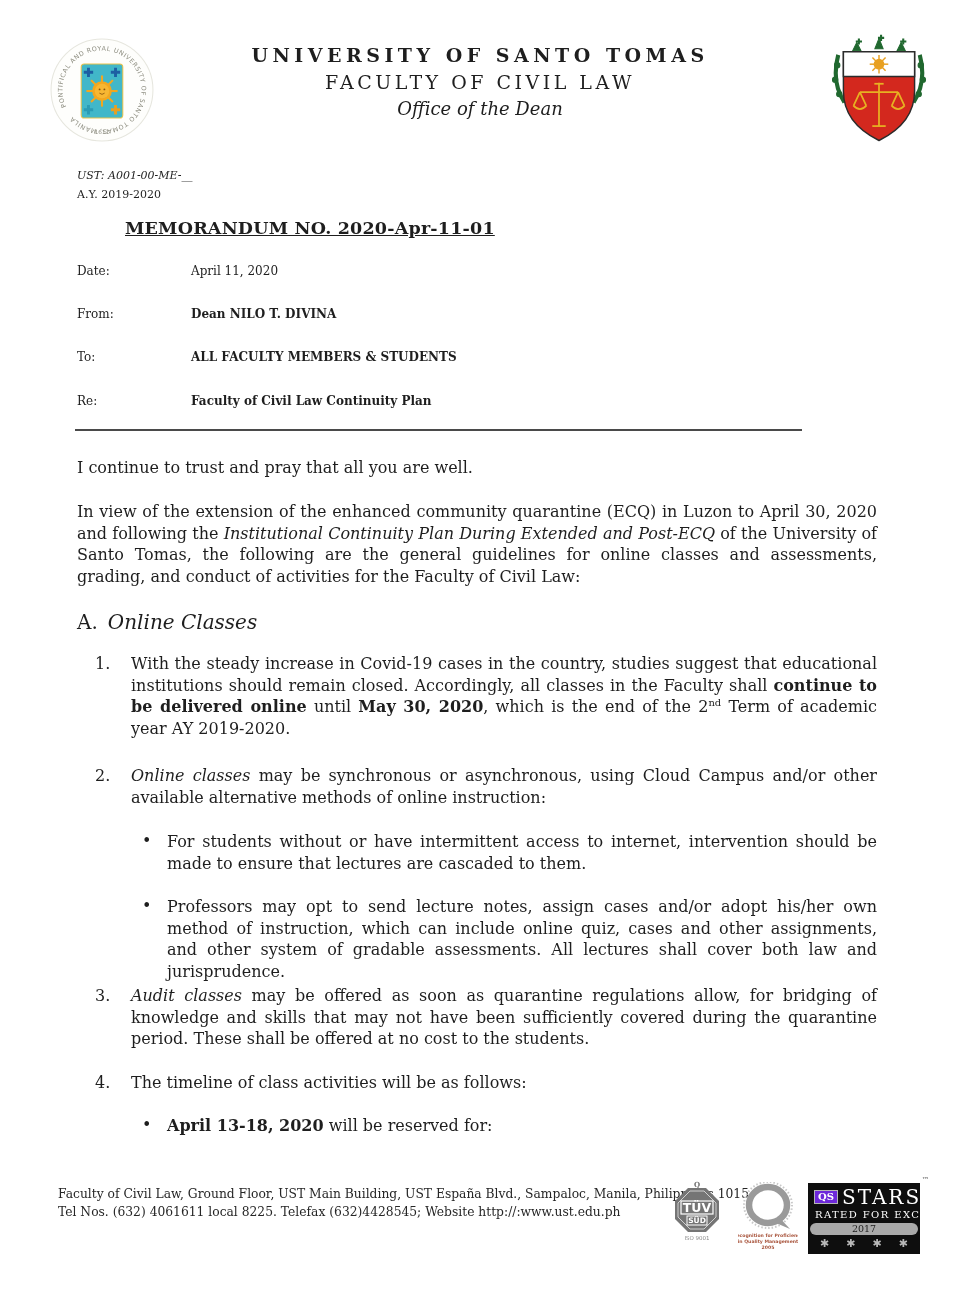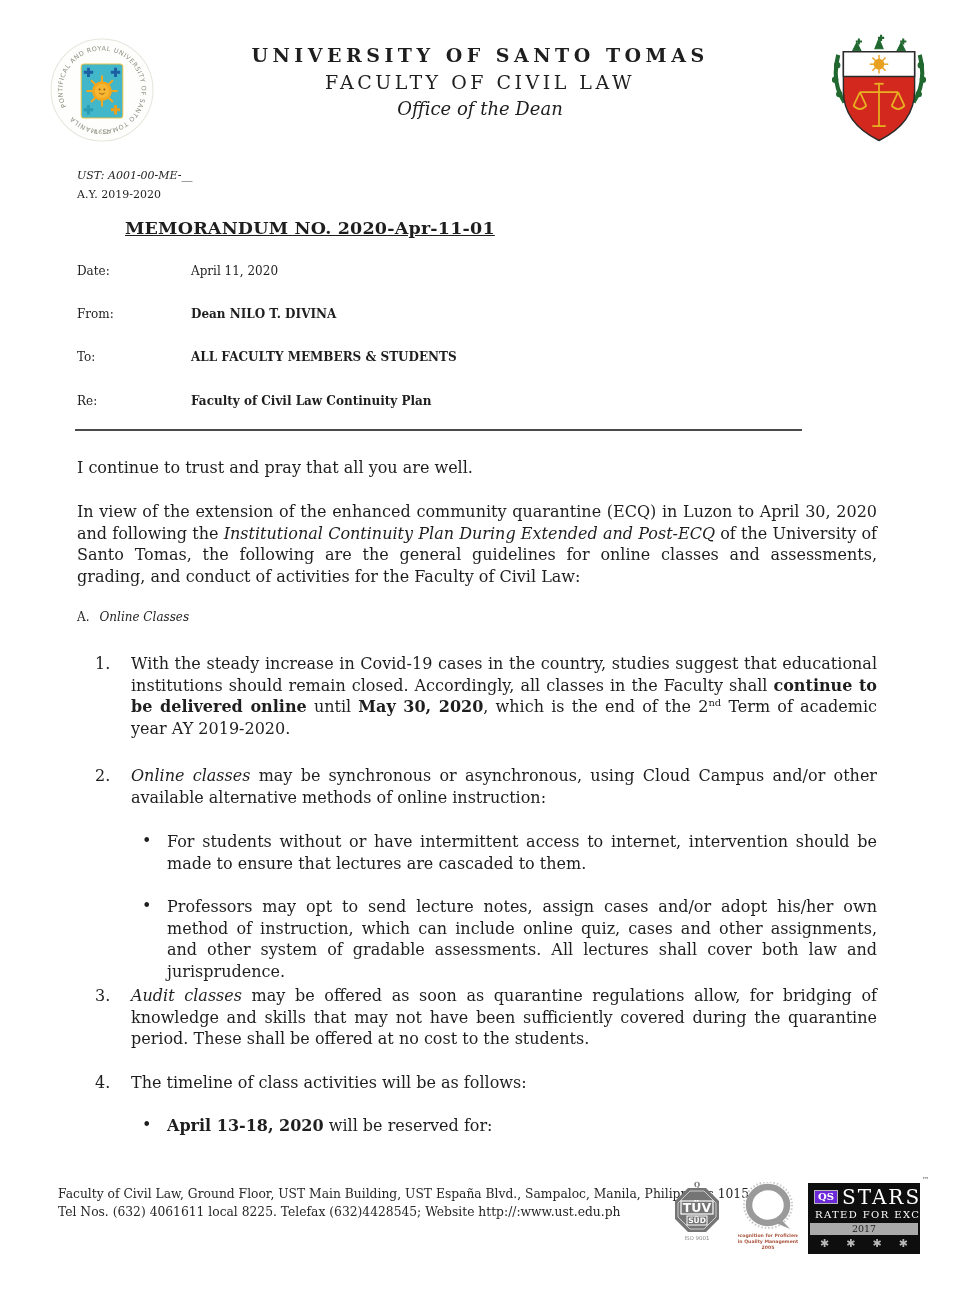--- a/index.html
+++ b/index.html
@@ -23,32 +23,32 @@
   .meta-label{display:inline-block;width:114px;}
   .meta-bold{font-weight:700;}
   .rule{position:absolute;left:75px;top:429px;width:727px;height:1.6px;background:#4a4a4a;}
   
   .para{position:absolute;font-size:16px;line-height:21.7px;text-align:justify;}
   .p-full{left:77px;width:800px;}
   .p-item{left:95px;width:782px;padding-left:36px;box-sizing:border-box;}
   .p-item .num{position:absolute;left:0;top:0;}
   .p-bullet{left:140px;width:737px;padding-left:27px;box-sizing:border-box;}
   .p-bullet .blt{position:absolute;left:2px;top:-1px;}
-  .section-a{position:absolute;left:77px;top:610px;font-size:12px;}
+  .section-a{position:absolute;left:77px;top:610px;font-size:20px;}
   .section-a em{margin-left:10px;}
   sup{font-size:10px;vertical-align:super;line-height:0;}
   
   .foot-text{position:absolute;left:58px;top:1186px;font-size:12.3px;line-height:17.5px;color:#262626;}
   .logo{position:absolute;}
   .qs{position:absolute;left:808px;top:1183px;width:112px;background:#0e0e0e;color:#fff;}
   .qs-row1{display:flex;align-items:center;gap:4px;padding:4px 6px 1px 6px;}
   .qs-qsbox{background:#6d28d9;border:1px solid #b5b5b5;font-size:10px;font-weight:700;padding:1px 3px;line-height:1;}
   .qs-starsword{font-size:20px;letter-spacing:2px;line-height:1;font-weight:400;}
   .qs-tag{font-size:10px;letter-spacing:1.4px;padding:1px 6px 3px 7px;white-space:nowrap;}
-  .qs-band{background:#a9a9a9;color:#1c1c1c;text-align:center;font-size:9.5px;margin:0 2px;line-height:12px;}
+  .qs-band{background:#a9a9a9;color:#1c1c1c;text-align:center;font-size:9.5px;margin:0 2px;line-height:12px;border-radius:6px;}
   .qs-starrow{display:flex;justify-content:space-between;padding:2px 12px 4px 12px;color:#b9b9b9;font-size:11px;line-height:13px;}
   .qs-tm{position:absolute;right:-9px;top:-7px;color:#555;font-size:7px;}
 </style>
 </head>
 <body>
 
 <div class="page">
 
   <svg class="seal" width="104" height="104" viewBox="0 0 100 100">
     <defs>

